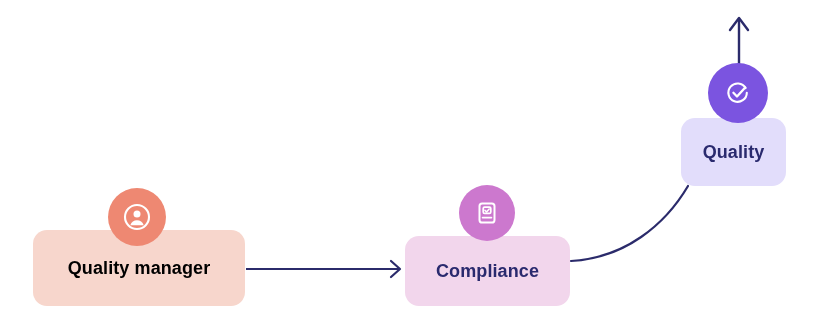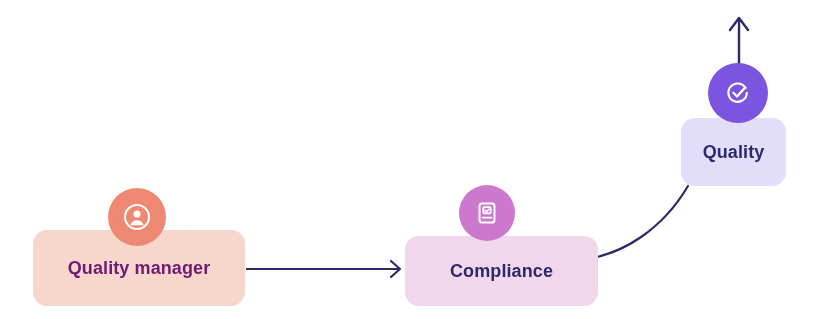--- a/index.html
+++ b/index.html
@@ -62,21 +62,21 @@
   #badge-quality-manager {
     left: 108px;
     top: 188px;
     width: 58px;
     height: 58px;
   }
   
   #node-compliance {
     left: 405px;
     top: 236px;
-    width: 193px;
+    width: 165px;
     height: 70px;
   }
   #badge-compliance {
     left: 459px;
     top: 185px;
     width: 56px;
     height: 56px;
   }
   
   #node-quality {
@@ -108,21 +108,21 @@
       <path d="M571,261 C625,258 665,225 688,186" stroke="#2B2B6B" stroke-width="2.2" fill="none" stroke-linecap="round"></path>
     </g>
 
     <g>
       <line x1="739" y1="80" x2="739" y2="20" stroke="#2B2B6B" stroke-width="2.4" stroke-linecap="round"></line>
       <polyline points="730,30 739,18 748,30" stroke="#2B2B6B" stroke-width="2.4" fill="none" stroke-linecap="round" stroke-linejoin="round"></polyline>
     </g>
   </svg>
 
   <div class="node" id="node-quality-manager" style="background:#F7D6CC;">
-    <span class="node-label" style="color:#701a75;">Quality manager</span>
+    <span class="node-label" style="color:#000000;">Quality manager</span>
   </div>
   <div class="badge" id="badge-quality-manager" style="background:#EE8872;">
     <svg width="32" height="32" viewBox="0 0 32 32" fill="none" xmlns="http://www.w3.org/2000/svg">
       <circle cx="16" cy="16" r="12" stroke="#ffffff" stroke-width="2.1"></circle>
       <circle cx="16" cy="13" r="3.5" fill="#ffffff"></circle>
       <path d="M9.3 24.2c1.1-3.2 3.6-5 6.7-5s5.6 1.8 6.7 5" fill="#ffffff"></path>
     </svg>
   </div>
 
   <div class="node" id="node-compliance" style="background:#F2D6EC;">

